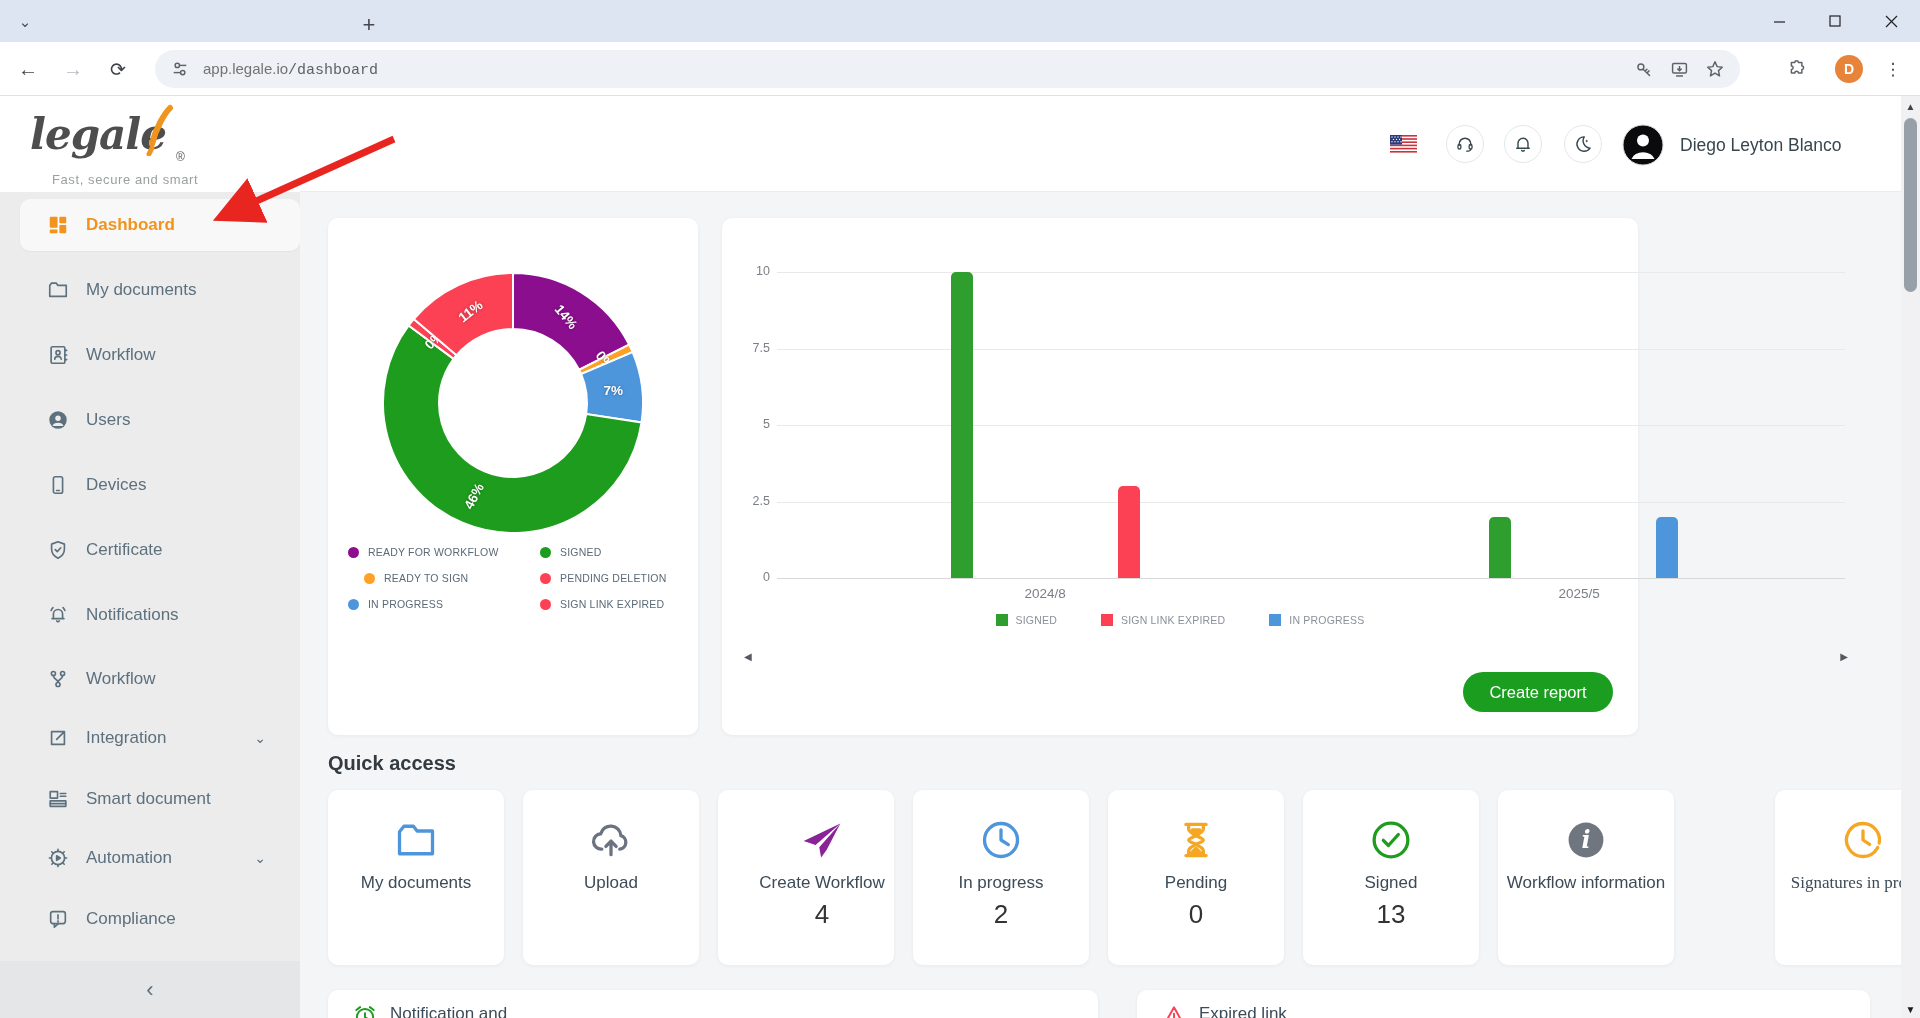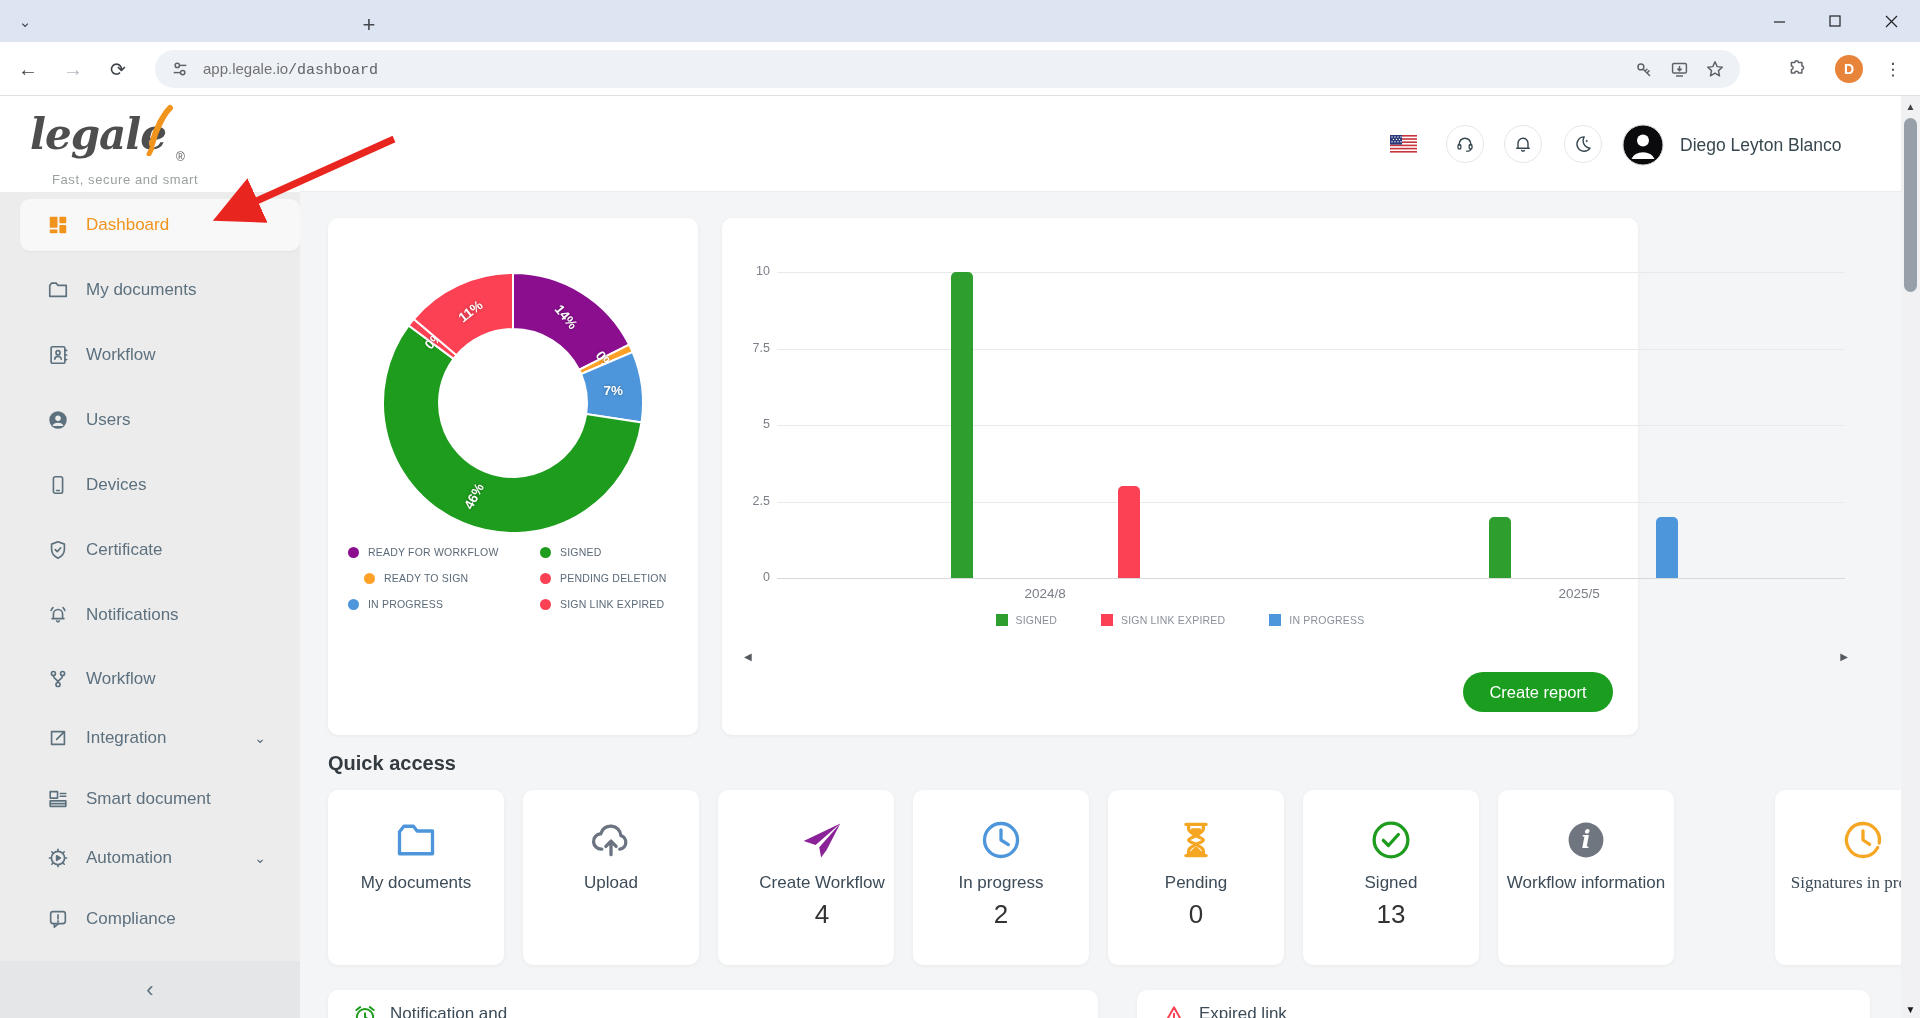--- a/index.html
+++ b/index.html
@@ -33,21 +33,21 @@
 
   .sidebar { left:0; top:96px; width:300px; height:922px; background:#ececec; }
   .logo-area { left:0; top:96px; width:300px; height:96px; background:#fff; }
   .logo-script { position:absolute; left:30px; top:14px; font-family:"DejaVu Serif", serif; font-style:italic; font-weight:bold; font-size:42px; color:#4e4e4e; letter-spacing:-1px; }
   .logo-reg { position:absolute; left:142px; top:52px; font-size:12px; color:#5a5a5a; }
   .logo-tag { position:absolute; left:52px; top:64px; font-size:13px; color:#9aa0a0; letter-spacing:0.6px; }
   .menu-item { position:absolute; left:0; width:300px; height:56px; display:flex; align-items:center; color:#5c707e; font-size:17px; cursor:pointer; }
   .menu-item .mi-icon { width:24px; height:24px; margin-left:46px; display:flex; align-items:center; justify-content:center; }
   .menu-item .mi-label { margin-left:16px; flex:1; }
   .menu-item .mi-chev { margin-right:34px; font-size:14px; color:#5c707e; }
-  .menu-item.active { color:#f0941e; font-weight:normal; }
+  .menu-item.active { color:#f0941e; font-weight:bold; }
   .active-pill { position:absolute; left:20px; top:199px; width:280px; height:52px; background:#f8f8f8; border-radius:10px; box-shadow:0 1px 2px rgba(0,0,0,0.04); }
   .collapse-bar { left:0; top:961px; width:300px; height:57px; background:#e4e6e7; display:flex; align-items:center; justify-content:center; color:#5c707e; font-size:22px; }
 
   .content { left:300px; top:192px; width:1601px; height:826px; background:#f4f5f6; }
   .card { position:absolute; background:#fff; border-radius:10px; box-shadow:0 1px 4px rgba(0,0,0,0.05); }
 
   
   .donut-card { left:28px; top:26px; width:370px; height:517px; }
   .donut-legend { position:absolute; left:20px; top:328px; width:330px; }
   .dl-item { position:absolute; display:flex; align-items:center; }

